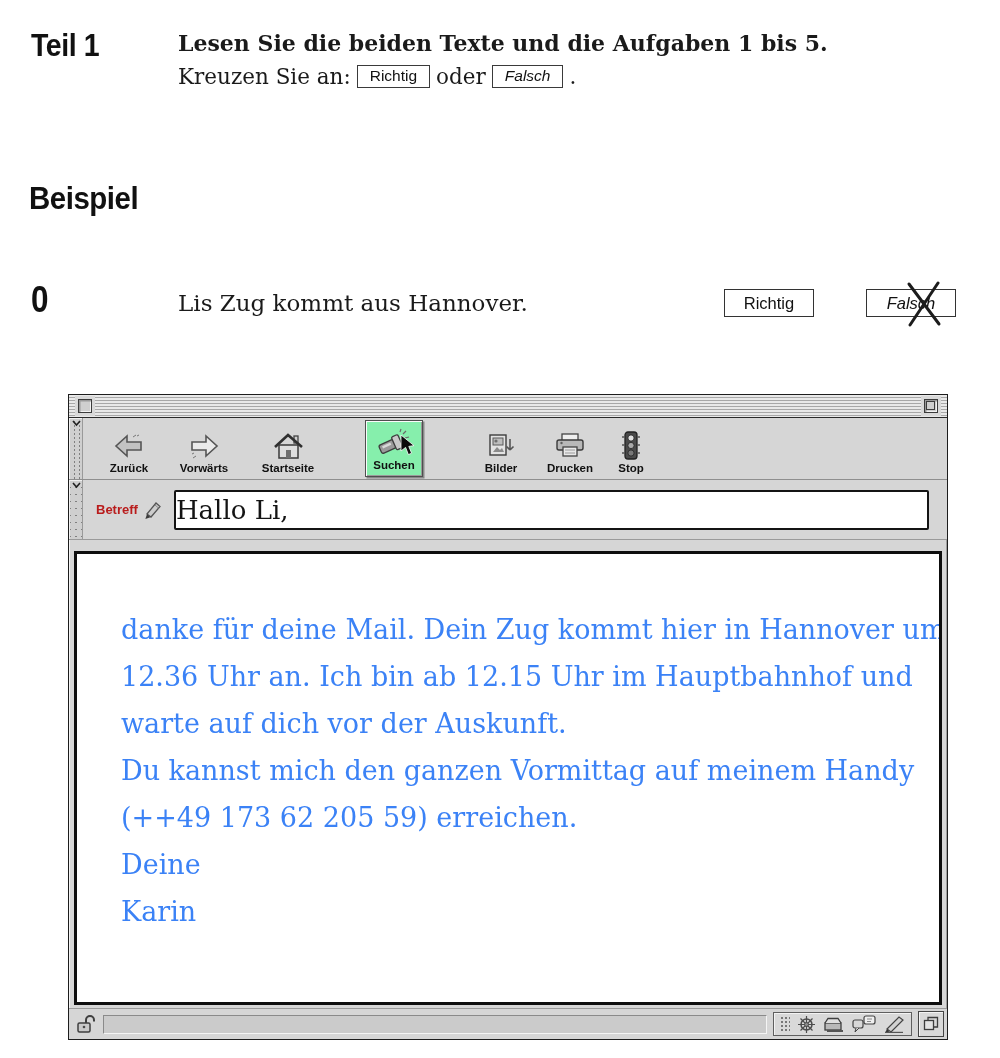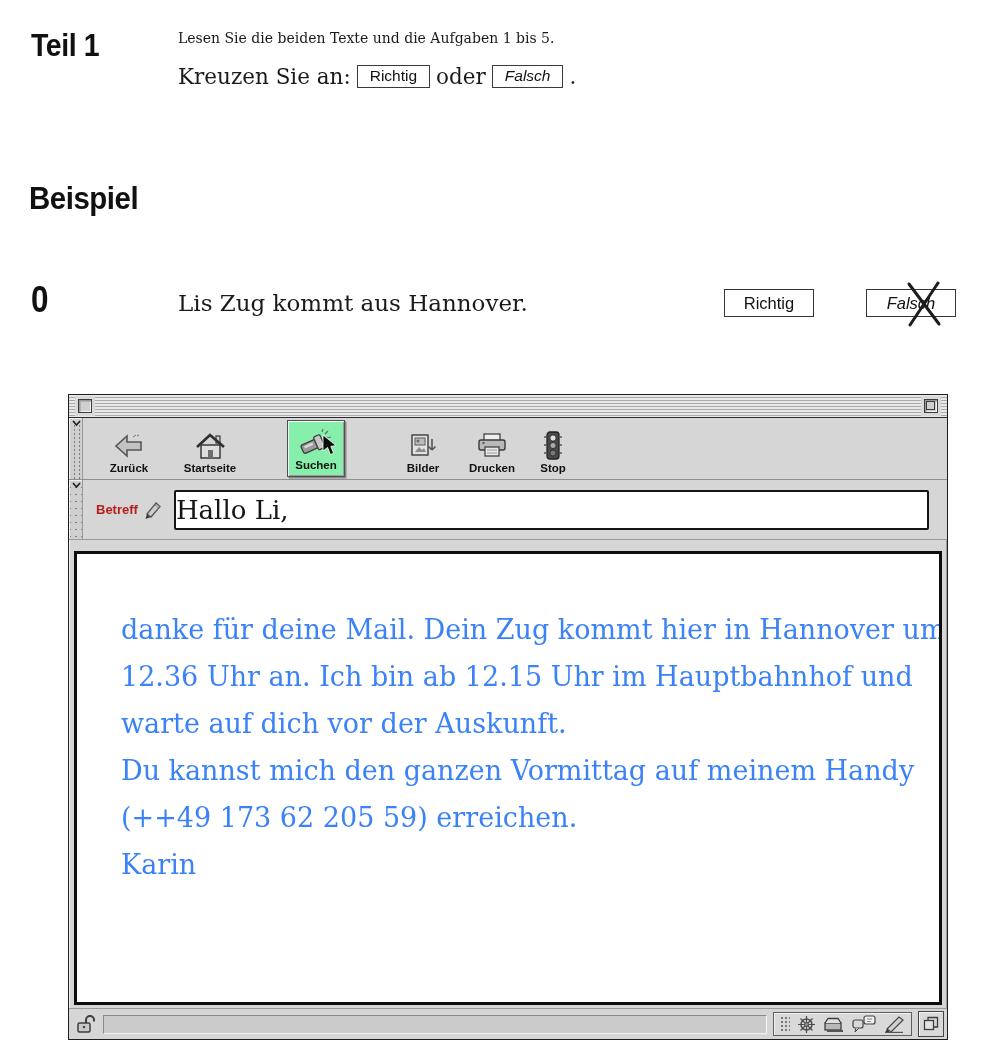--- a/index.html
+++ b/index.html
@@ -8,21 +8,21 @@
     position:relative; width:1000px; height:1058px; margin:0 auto;
     background:#fff; color:#1a1a1a; overflow:hidden;
     font-family:"DejaVu Serif", serif;
   }
   .heading {
     font-family:"Liberation Sans", sans-serif; font-weight:bold;
     letter-spacing:-0.5px; color:#111;
   }
   
   .teil { position:absolute; left:31px; top:28px; font-size:31px; transform:scaleX(.92); transform-origin:left; }
-  .instr1 { position:absolute; left:178px; top:30px; font-size:14px; }
+  .instr1 { position:absolute; left:178px; top:30px; font-size:22px;font-weight:bold; }
   .instr2 { position:absolute; left:178px; top:64px; font-size:21.5px; display:flex; align-items:center; gap:6px; }
   .mini-box {
     border:1.5px solid #3a3a3a; background:#fff; padding:1px 12px 2px;
     font-family:"Liberation Sans", sans-serif; font-size:15.5px; color:#111;
     min-width:62px; text-align:center;
   }
   .mini-box.italic { font-style:italic; }
   
   .beispiel { position:absolute; left:29px; top:180px; font-size:32px; transform:scaleX(.92); transform-origin:left; }
   .ex-num { position:absolute; left:31px; top:279px; font-size:37px; transform:scaleX(.85); transform-origin:left; }
@@ -174,20 +174,29 @@
       <div class="tool-btn" style="width:72px; margin-left:10px;">
         <span class="icn">
           <svg width="32" height="28" viewBox="0 0 32 28">
               <path d="M14 4 L14 10 L28 10 L28 18 L14 18 L14 24 L3 14 Z" fill="#c2c2c2" stroke="#555" stroke-width="1.6"></path>
               <path d="M20 5 l3 -2 M24 4 l2 -1" stroke="#777" fill="none"></path>
             </svg>
         </span>
         <span>Zurück</span>
       </div>
 
+      <div class="tool-btn" style="width:78px;">
+        <span class="icn">
+          <svg width="32" height="28" viewBox="0 0 32 28">
+              <path d="M18 4 L18 10 L4 10 L4 18 L18 18 L18 24 L29 14 Z" fill="#eaeaea" stroke="#555" stroke-width="1.6"></path>
+              <path d="M8 24 l-3 2 M6 21 l-2 1" stroke="#777" fill="none"></path>
+            </svg>
+        </span>
+        <span>Vorwärts</span>
+      </div>
 
       <div class="tool-btn" style="width:90px;">
         <span class="icn">
           <svg width="34" height="30" viewBox="0 0 34 30">
               <rect x="23" y="5" width="4" height="7" fill="#cfcfcf" stroke="#444" stroke-width="1.3"></rect>
               <rect x="8" y="14" width="19" height="13" fill="#dedede" stroke="#3a3a3a" stroke-width="1.5"></rect>
               <rect x="15" y="19" width="5" height="8" fill="#6f6f6f"></rect>
               <path d="M4 16 L17 4 L31 16" fill="none" stroke="#2f2f2f" stroke-width="2.6"></path>
             </svg>
         </span>
@@ -269,20 +278,21 @@
     </div>
 
     <div class="content-wrap">
       <div class="content">
         <div class="page-text">
           <div>danke für deine Mail. Dein Zug kommt hier in Hannover um</div>
           <div>12.36 Uhr an. Ich bin ab 12.15 Uhr im Hauptbahnhof und</div>
           <div>warte auf dich vor der Auskunft.</div>
           <div>Du kannst mich den ganzen Vormittag auf meinem Handy</div>
           <div>(++49 173 62 205 59) erreichen.</div>
+          <div>Deine</div>
           <div>Karin</div>
         </div>
 
       </div>
     </div>
 
     <div class="statusbar">
       <svg width="22" height="22" viewBox="0 0 22 22">
         <rect x="3" y="10" width="12" height="9" rx="1.5" fill="#c9c9c9" stroke="#3f3f3f" stroke-width="1.5"></rect>
         <path d="M11 10 V7 a4 4 0 0 1 8 0 v1.5" fill="none" stroke="#3f3f3f" stroke-width="2"></path>

